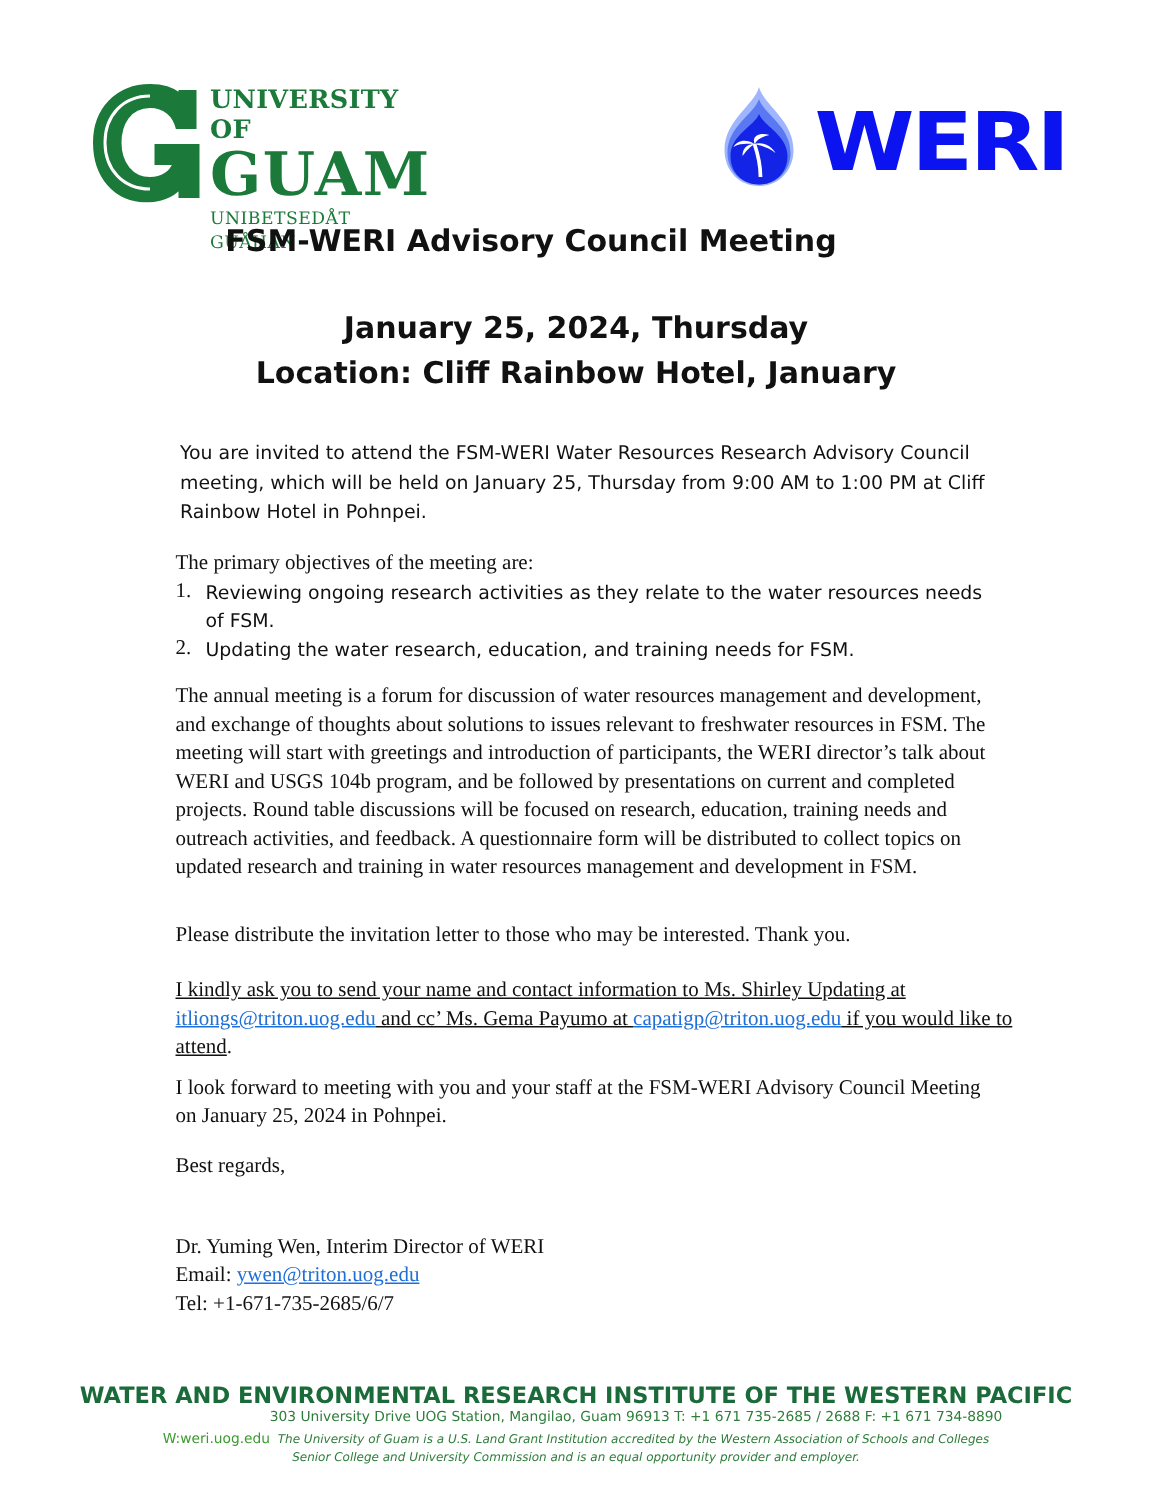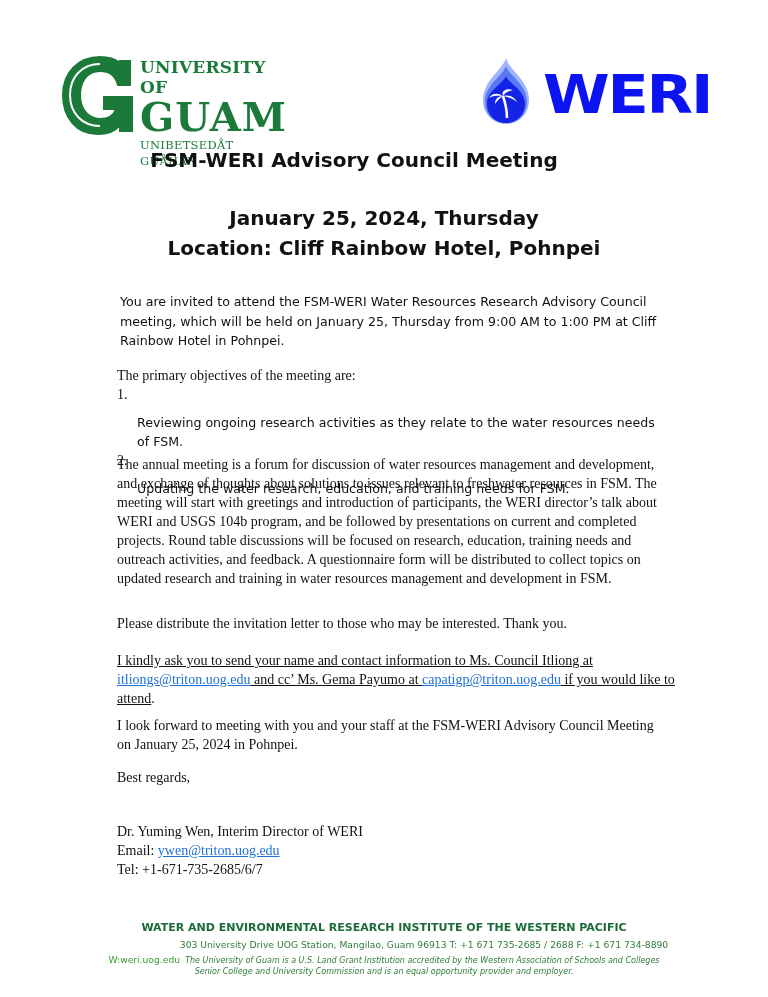--- a/index.html
+++ b/index.html
@@ -22,32 +22,32 @@
   .title-date { top: 206px; font-size: 20px; text-align: center; }
   .title-loc { top: 236px; font-size: 20px; }
 
   .p { position: absolute; left: 117px; width: 540px; font-size: 14px; line-height: 19px; }
   .sans { font-family: "DejaVu Sans", sans-serif; font-size: 12.6px; line-height: 19.5px; }
   .invite { top: 292px; left: 120px; }
   .objectives { top: 366px; }
   .obj-list { position: absolute; top: 385px; left: 117px; width: 540px; font-family: "DejaVu Sans", sans-serif; font-size: 12.6px; line-height: 19px; }
   .obj-item { display: flex; }
   .obj-num { width: 20px; font-family: "Liberation Serif", serif; font-size: 14px; }
-  .obj-text { flex: 1; margin-top: 28px; }
+  .obj-text { flex: 1; }
   .annual { top: 455px; width: 560px; }
   .distribute { top: 614px; }
   .request { top: 651px; width: 560px; }
   .u { text-decoration: underline; }
   a.link { color: #1e6fd6; text-decoration: underline; }
   .forward { top: 716px; }
   .regards { top: 768px; }
   .sig { top: 822px; }
 
   .footer { position: absolute; left: 0; width: 768px; text-align: center; font-family: "DejaVu Sans", sans-serif; }
-  .f1 { top: 921px; font-size: 11px; font-weight: bold; color: #1b6b3a; }
+  .f1 { top: 921px; font-size: 15px; font-weight: bold; color: #1b6b3a; }
   .f2 { top: 939px; font-size: 9.2px; color: #2e7d3a; margin-left: 40px; }
   .f3 { top: 954px; font-size: 8px; color: #2e7d3a; }
   .f3 .web { font-size: 9.2px; color: #3a9a2e; font-style: normal; }
   .f3 i, .f4 i { font-style: italic; text-align: center; }
   .f4 { top: 967px; font-size: 8px; color: #2e7d3a; font-style: italic; }
 </style>
 </head>
 <body>
 
 <div class="logo-uog">
@@ -69,42 +69,42 @@
     <path d="M25 8 C28 18 46 26 46 44 C46 56 37 65 25 65 C13 65 4 56 4 44 C4 26 22 18 25 8 Z" fill="#5a78f2"></path>
     <path d="M25 18 C28 26 44 32 44 46 C44 57 36 65 25 65 C14 65 6 57 6 46 C6 32 22 26 25 18 Z" fill="#1424e6"></path>
     <path d="M26 60 C26 52 24 44 22 38" stroke="#ffffff" stroke-width="2.5" fill="none"></path>
     <path d="M22 38 C16 34 10 36 8 40 C13 37 18 38 22 38 Z M22 38 C20 32 26 30 32 32 C27 33 24 35 22 38 Z M22 38 C28 36 34 40 36 44 C31 40 26 39 22 38 Z M22 38 C16 38 14 42 14 46 C17 42 19 40 22 38 Z" fill="#ffffff"></path>
   </svg>
   <div class="weri-word">WERI</div>
 </div>
 
 <div class="title title-main">FSM-WERI Advisory Council Meeting</div>
 <div class="title title-date">January 25, 2024, Thursday</div>
-<div class="title title-loc">Location: Cliff Rainbow Hotel, Pohnpei</div>
+<div class="title title-loc">Location: Cliff Rainbow Hotel, January</div>
 
 <div class="p sans invite">You are invited to attend the FSM-WERI Water Resources Research Advisory Council meeting, which will be held on January 25, Thursday from 9:00 AM to 1:00 PM at Cliff Rainbow Hotel in Pohnpei.</div>
 
 <div class="p objectives">The primary objectives of the meeting are:</div>
 <div class="obj-list">
   <div class="obj-item">
     <span class="obj-num">1.</span>
     <span class="obj-text">Reviewing ongoing research activities as they relate to the water resources needs of FSM.</span>
   </div>
   <div class="obj-item">
     <span class="obj-num">2.</span>
     <span class="obj-text">Updating the water research, education, and training needs for FSM.</span>
   </div>
 </div>
 
 <div class="p annual">The annual meeting is a forum for discussion of water resources management and development, and exchange of thoughts about solutions to issues relevant to freshwater resources in FSM. The meeting will start with greetings and introduction of participants, the WERI director’s talk about WERI and USGS 104b program, and be followed by presentations on current and completed projects. Round table discussions will be focused on research, education, training needs and outreach activities, and feedback. A questionnaire form will be distributed to collect topics on updated research and training in water resources management and development in FSM.</div>
 
 <div class="p distribute">Please distribute the invitation letter to those who may be interested. Thank you.</div>
 
 <div class="p request">
-  <span class="u">I kindly ask you to send your name and contact information to Ms. Council Itliong at </span><a class="link" href="#">itliongs@triton.uog.edu</a><span class="u"> and cc’ Ms. Gema Payumo at </span><a class="link" href="#">capatigp@triton.uog.edu</a><span class="u"> if you would like to attend</span><span>.</span>
+  <span class="u">I kindly ask you to send your name and contact information to Ms. Shirley Updating at </span><a class="link" href="#">itliongs@triton.uog.edu</a><span class="u"> and cc’ Ms. Gema Payumo at </span><a class="link" href="#">capatigp@triton.uog.edu</a><span class="u"> if you would like to attend</span><span>.</span>
 </div>
 
 <div class="p forward">I  look forward to meeting with you and your staff at the FSM-WERI Advisory Council Meeting on January 25, 2024 in Pohnpei.</div>
 <div class="p regards">Best regards,</div>
 
 <div class="p sig">
   <div>Dr. Yuming Wen, Interim Director of WERI</div>
   <div><span>Email: </span><a class="link" href="#">ywen@triton.uog.edu</a></div>
   <div>Tel: +1-671-735-2685/6/7</div>
 </div>

